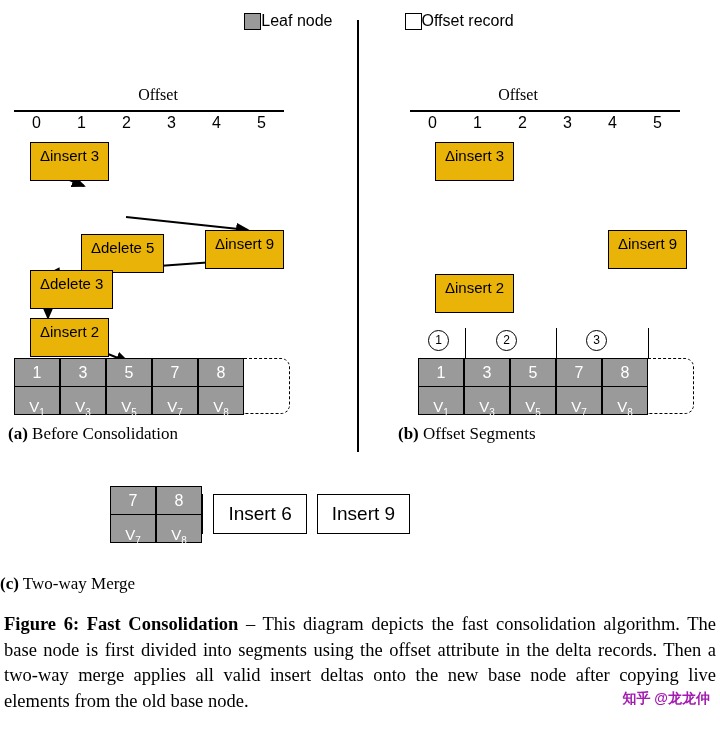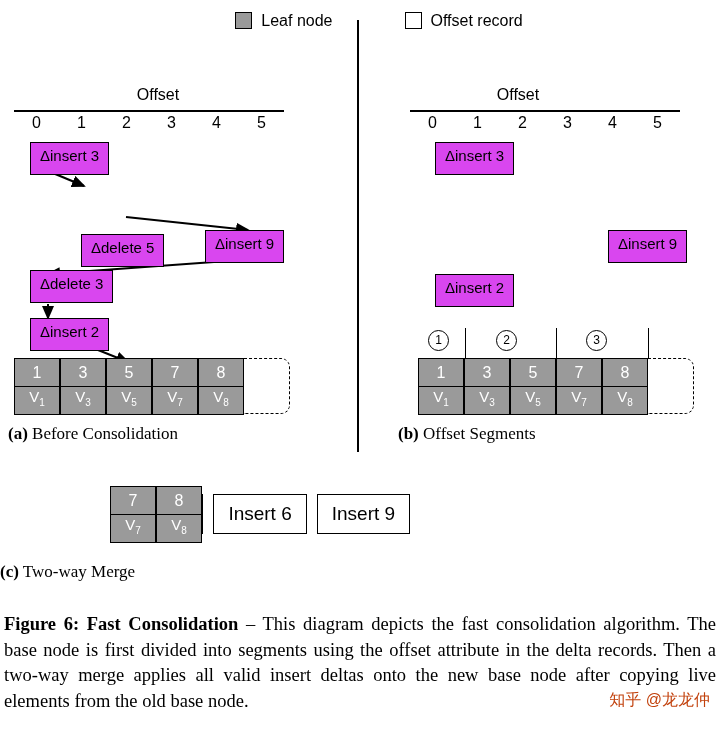--- a/index.html
+++ b/index.html
@@ -29,22 +29,21 @@
     width: 720px;
     display: flex;
     justify-content: center;
     align-items: center;
     gap: 34px;
     font-family: "Liberation Sans", sans-serif;
     font-size: 16px;
   }
   .legend-item {
     display: flex;
-    align-items: flex-start;
-    gap: 9px;
+    align-items: flex-end;
     padding-left: 38px;
   }
   .swatch {
     width: 17px;
     height: 17px;
     border: 1.6px solid #000;
     box-sizing: border-box;
   }
   .swatch.filled { background: #9a9a9a; }
   .swatch.empty  { background: #ffffff; }
@@ -59,21 +58,21 @@
     background: #000;
   }
 
   
   .panel { position: absolute; }
   .panel-a { left: 8px;  top: 78px; width: 340px; height: 380px; }
   .panel-b { left: 368px; top: 78px; width: 344px; height: 380px; }
 
   .offset-label {
     position: absolute;
-    font-family: Liberation Sans, sans-serif;
+    font-family: Liberation Serif, serif;
     font-size: 16px;
     text-align: center;
   }
   .offset-rule {
     position: absolute;
     height: 1.6px;
     background: #000;
   }
   .offset-nums {
     position: absolute;
@@ -83,25 +82,25 @@
   }
   .offset-nums span {
     display: inline-block;
     text-align: center;
   }
 
   
   .delta {
     position: absolute;
     border: 1.6px solid #000;
-    background: #d946ef;
+    background: #eab308;
     font-family: "Liberation Sans", sans-serif;
     font-size: 15px;
     line-height: 25px;
-    height: 33px;
+    height: 39px;
     box-sizing: border-box;
     text-align: center;
     white-space: nowrap;
     padding: 0 9px;
   }
 
   
   .basenode {
     position: absolute;
     display: flex;
@@ -120,21 +119,21 @@
   .cell:first-child { border-left-width: 1.3px; }
   .cell .k {
     font-size: 16px;
     height: 27px;
     line-height: 27px;
     border-bottom: 1.1px solid #000;
   }
   .cell .v {
     font-size: 15px;
     height: 27px;
-    line-height: 20px;
+    line-height: 39px;
   }
   .cell .v sub { font-size: 10px; }
   .emptycell {
     width: 46px;
     border: 1.6px dashed #000;
     border-left: none;
     border-radius: 0 9px 9px 0;
     box-sizing: border-box;
     background: #fff;
     height: 56px;
@@ -203,22 +202,23 @@
     text-align: justify;
   }
   .figcap .lead { font-weight: bold; }
 
   
   .watermark {
     position: absolute;
     right: 10px;
     top: 690px;
     font-family: "Liberation Sans", sans-serif;
-    font-size: 16px;
-    color: #c2410c;
+    font-size: 14px;
+    color: #a21caf;
+    font-weight: bold;
   }
 
   svg.arrows { position: absolute; left: 0; top: 0; overflow: visible; }
 </style>
 </head>
 <body>
 
 <div class="page">
 
   <div class="legend">
@@ -371,21 +371,21 @@
         </div>
         <div class="cell">
           <div class="k">8</div>
           <div class="v"><span>V</span><sub>8</sub></div>
         </div>
       </div>
 
       <div class="insert-box">Insert 9</div>
     </div>
 
-    <div class="caption" style="left:0; top:76px; width:720px;">
+    <div class="caption" style="left:0; top:88px; width:720px;">
       <b>(c)</b>
       <span>Two-way Merge</span>
     </div>
   </div>
 
   <div class="figcap">
     <span class="lead">Figure 6: Fast Consolidation</span><span> – This diagram depicts the fast consolidation algorithm. The base node is first divided into segments using the offset attribute in the delta records. Then a two-way merge applies all valid insert deltas onto the new base node after copying live elements from the old base node.</span>
   </div>
 
   <div class="watermark">知乎 @龙龙仲</div>

